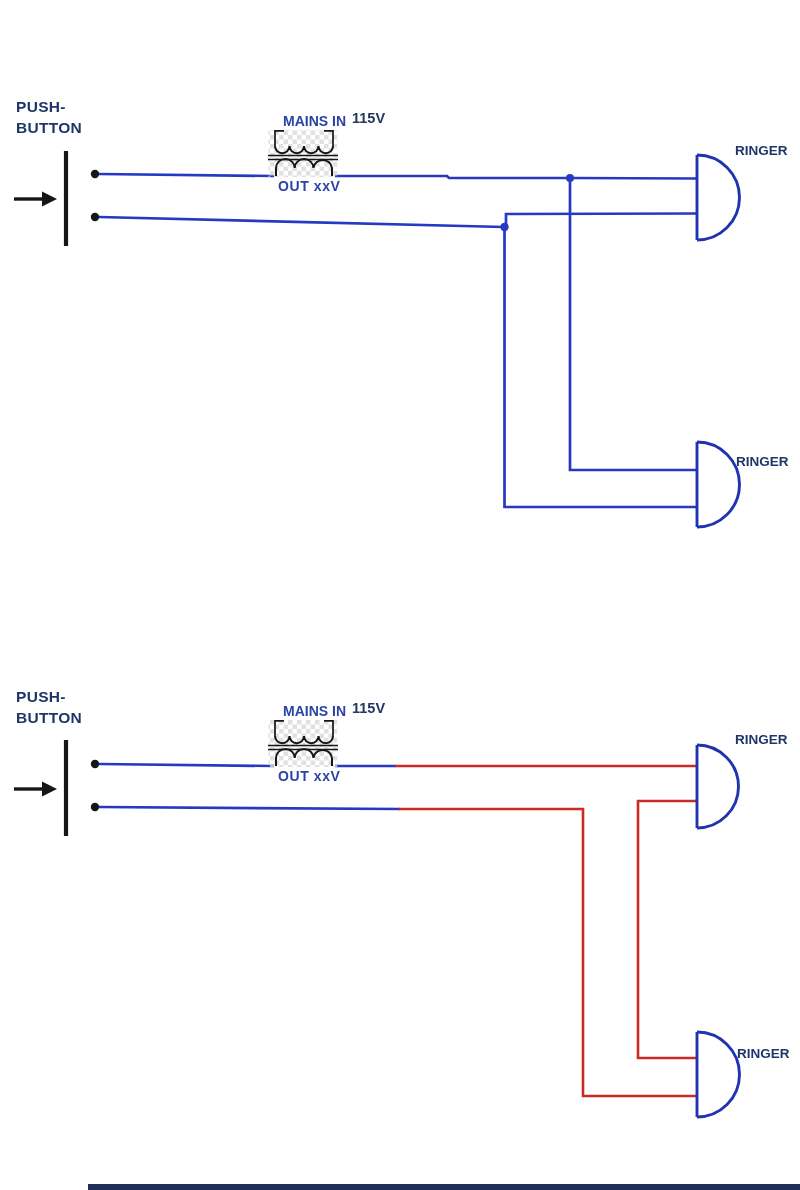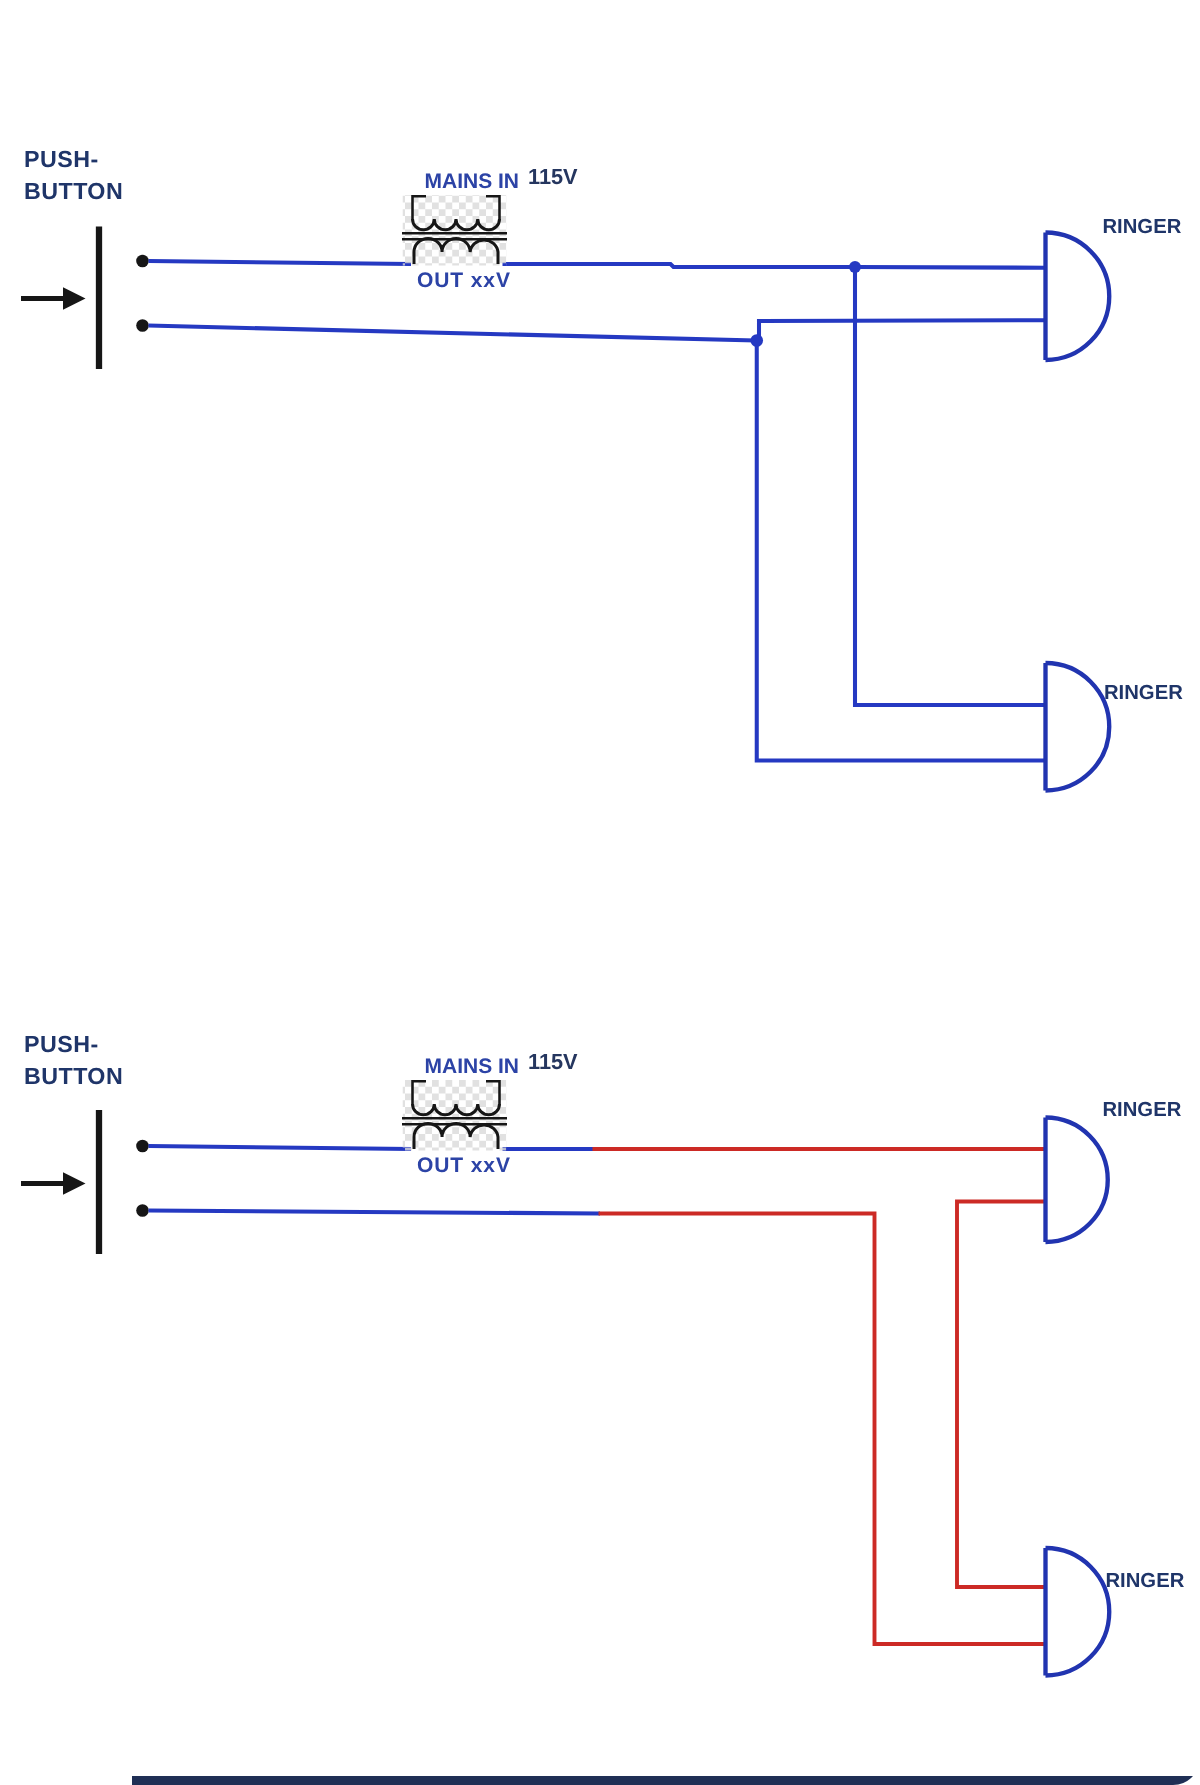--- a/index.html
+++ b/index.html
@@ -1,17 +1,17 @@
 <!DOCTYPE html>
 <html style="--wire_blue: #2539c2; --wire_red: #cc2a25; --ringer_blue: #2134b0; --ink: #161616; --label_navy: #1f3569; --label_blue: #2c43a6; --label_dark: #25365f; --checker_gray: #d9d9d9; --bottom_bar: #1f2f55;"><head>
 <meta charset="utf-8">
 <style>
   html,body{margin:0;padding:0;background:#ffffff;}
   .stage{position:relative;width:800px;height:1190px;background:#ffffff;overflow:hidden;
-         font-family:"Liberation Sans",sans-serif;border-radius:18px;}
+         font-family:"Liberation Sans",sans-serif;}
   .stage svg{position:absolute;left:0;top:0;}
   text{font-family:"Liberation Sans",sans-serif;font-weight:700;}
   .t-push  {fill:var(--label_navy);font-size:15.5px;letter-spacing:.3px;}
   .t-mains {fill:var(--label_blue);font-size:14px;}
   .t-volt  {fill:var(--label_dark);font-size:14.5px;}
   .t-out   {fill:var(--label_blue);font-size:14px;letter-spacing:.6px;}
   .t-ringer{fill:var(--label_navy);font-size:13.5px;}
   .w-blue{stroke:var(--wire_blue);stroke-width:2.7;fill:none;}
   .w-red {stroke:var(--wire_red); stroke-width:2.6;fill:none;}
   .ringer-shape{stroke:var(--ringer_blue);stroke-width:2.9;fill:none;}

